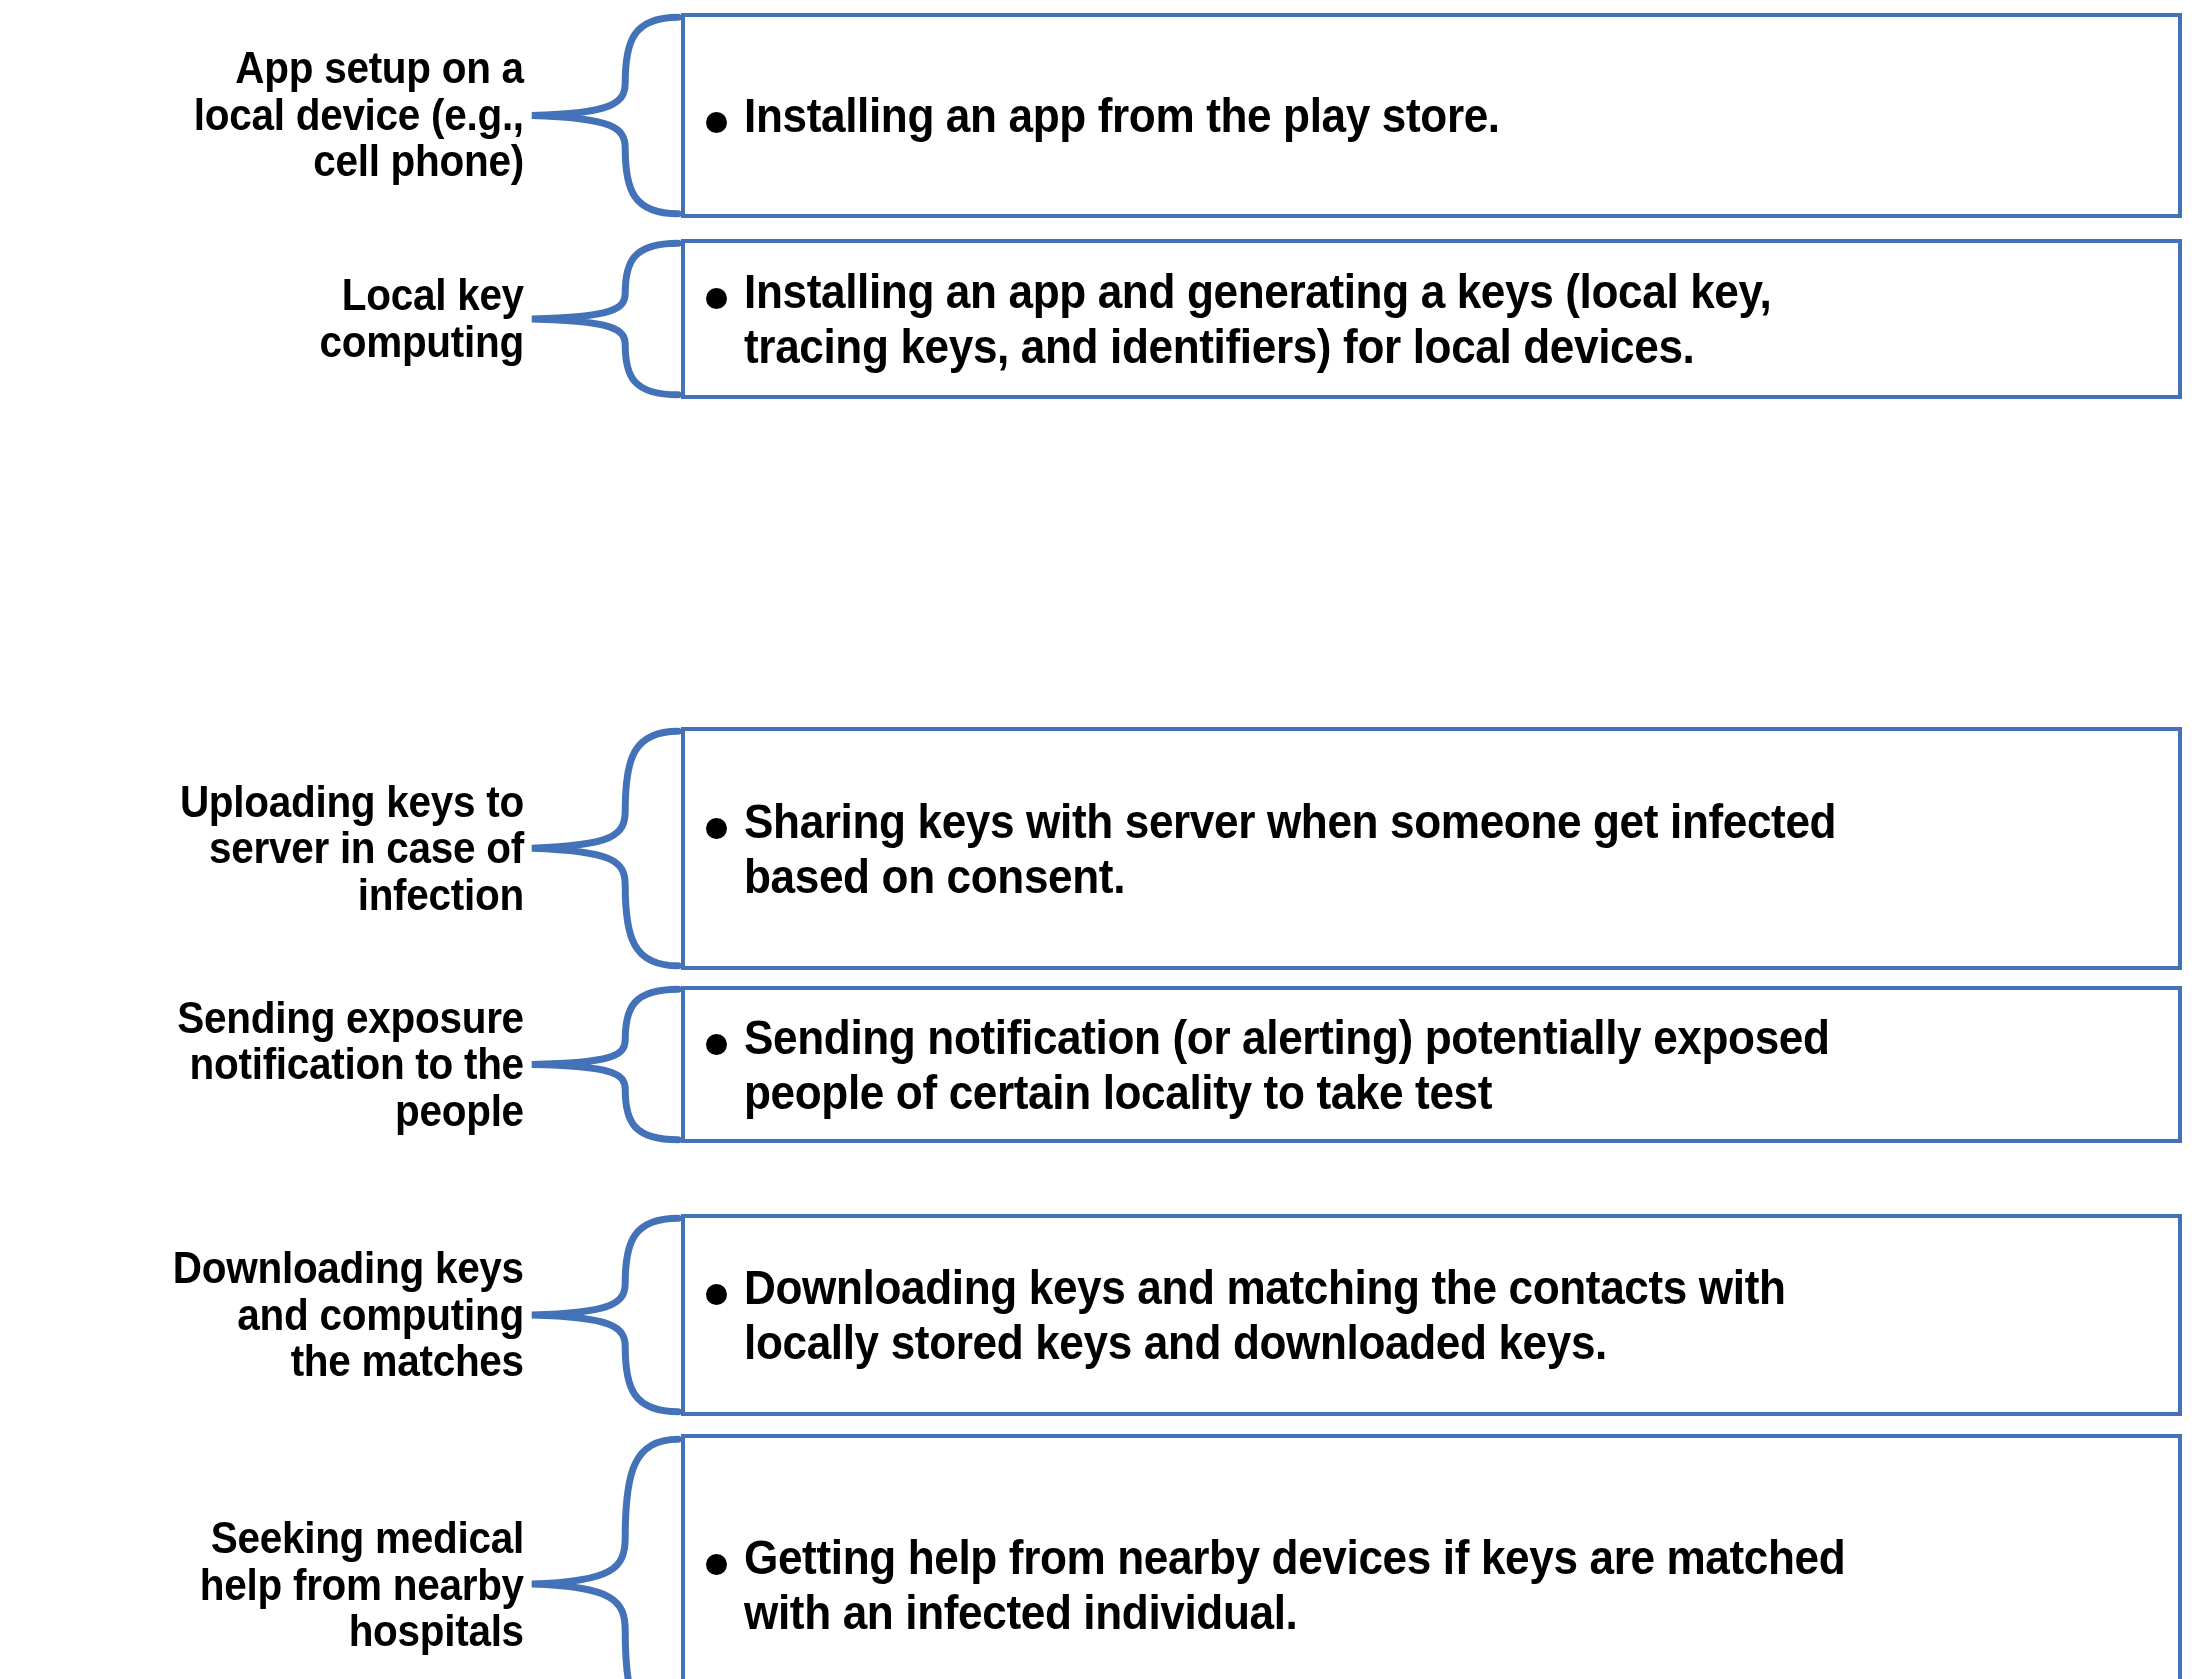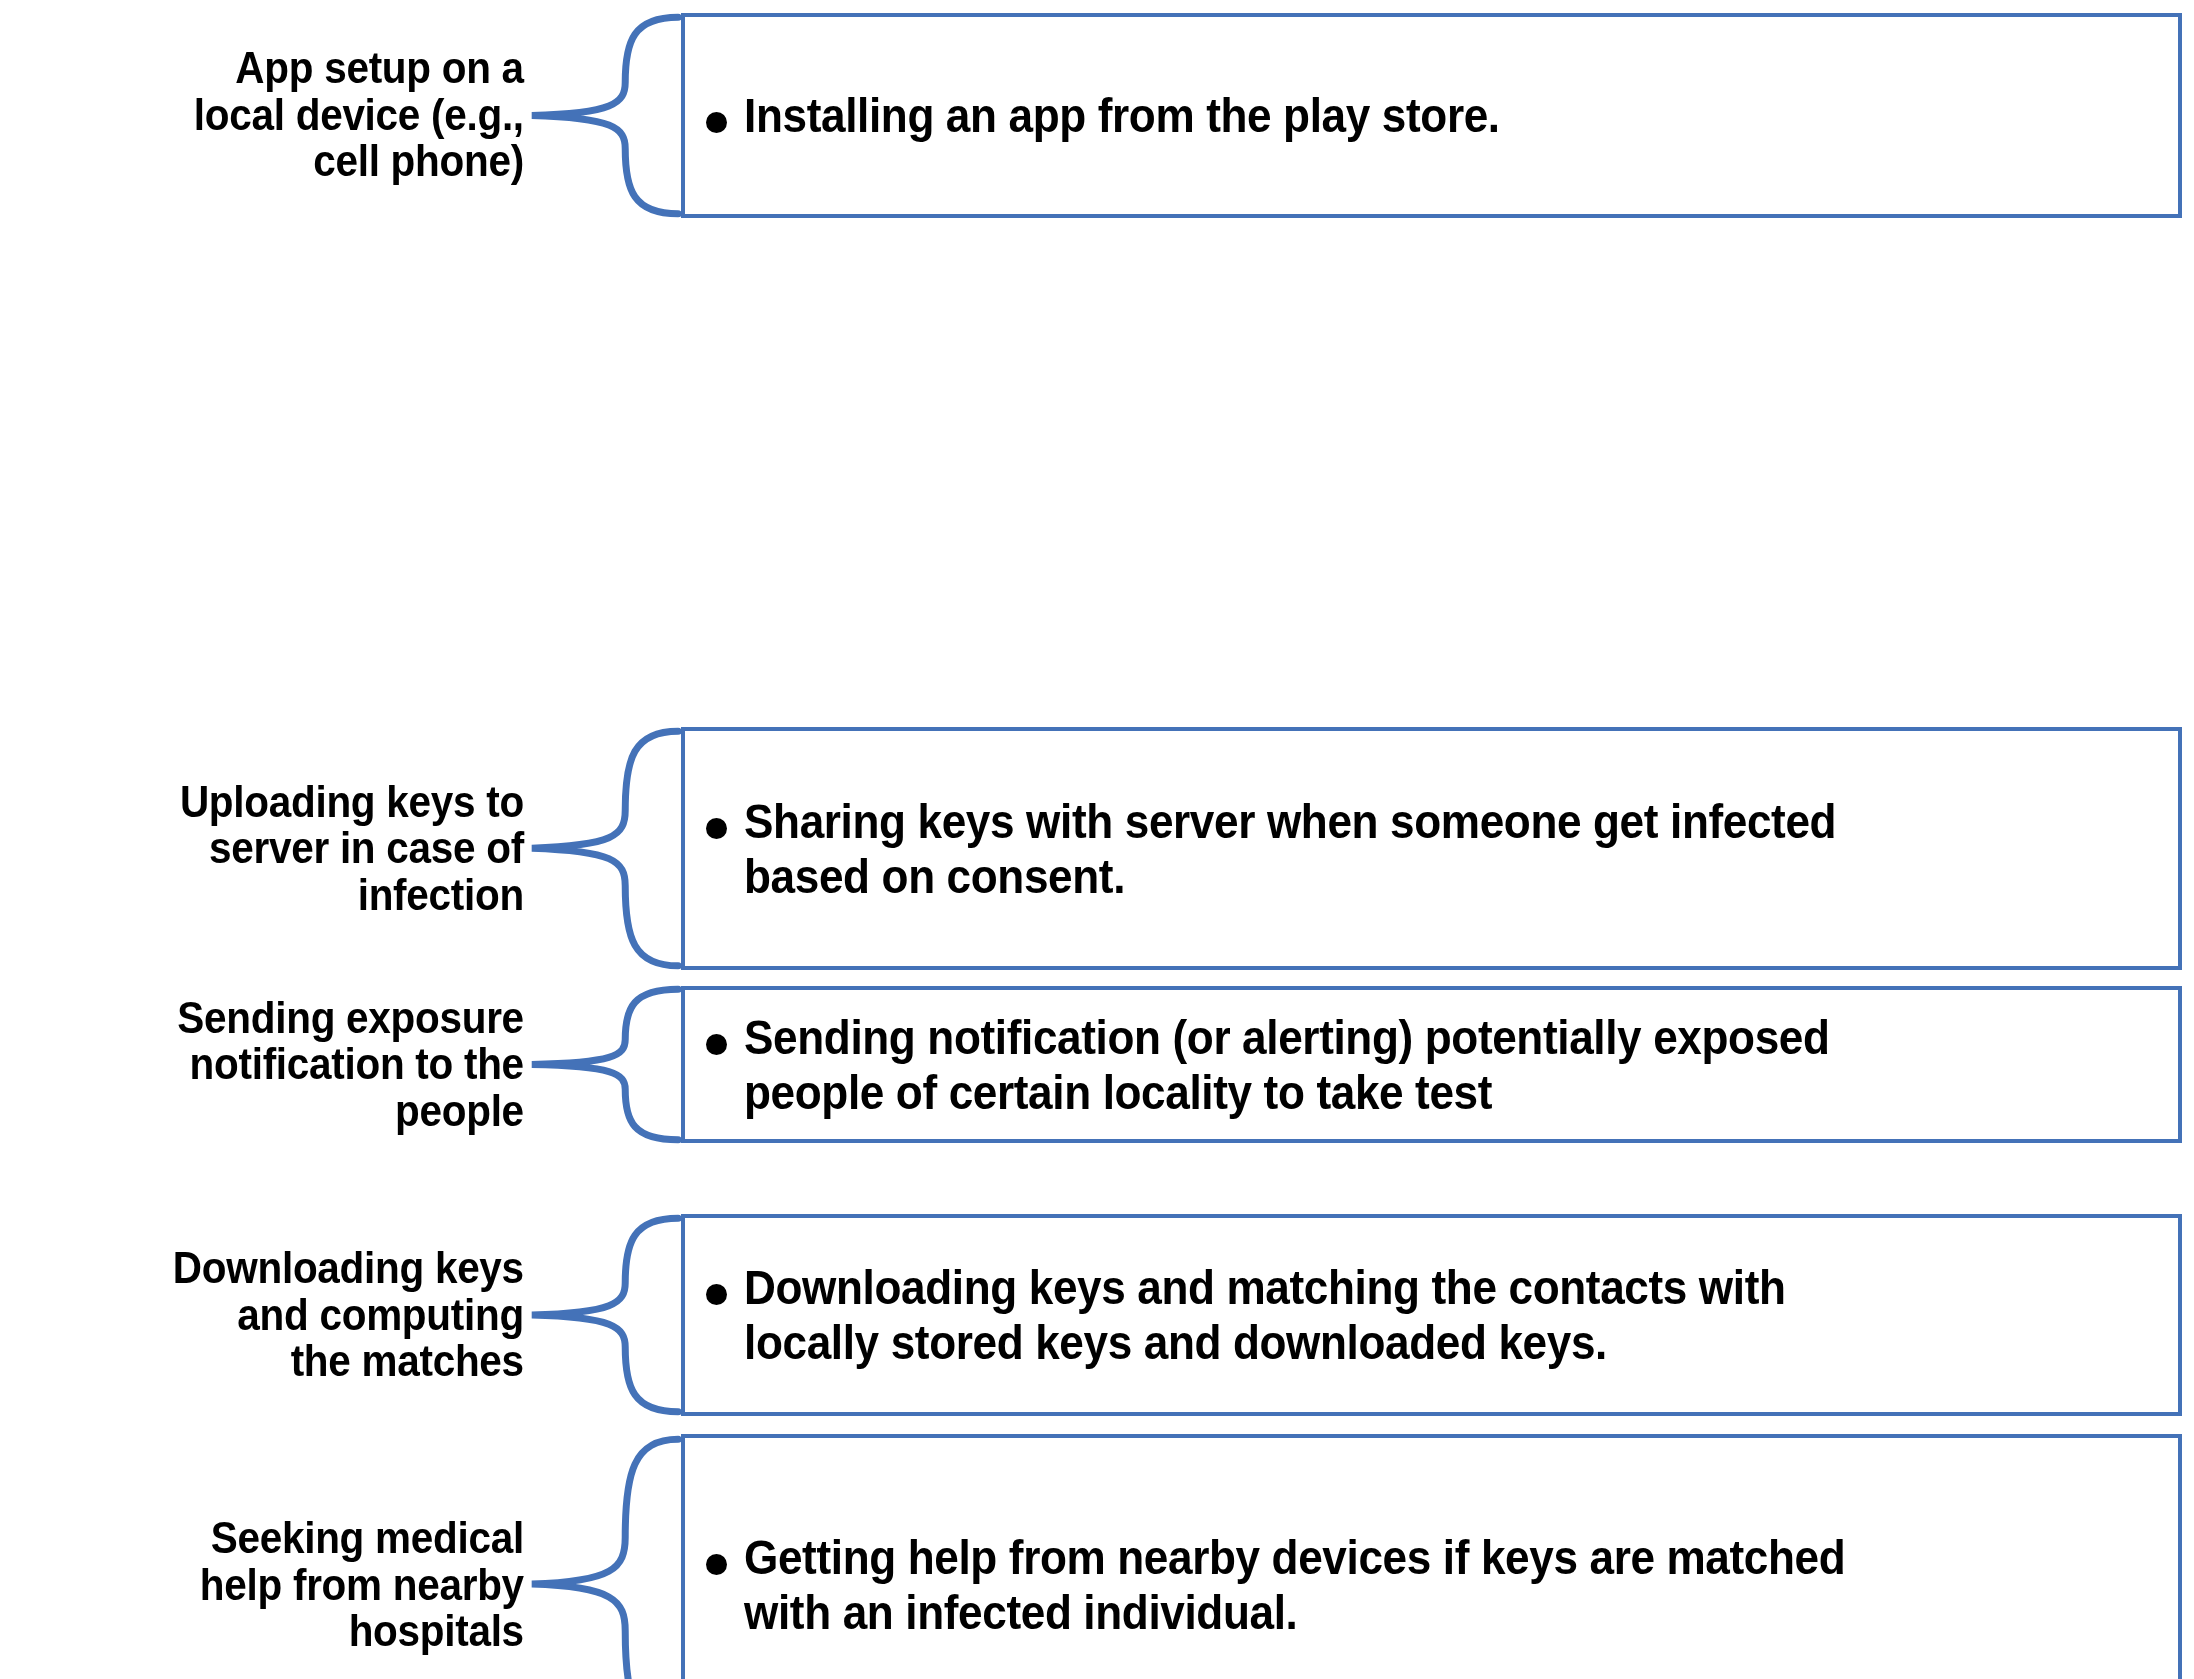--- a/index.html
+++ b/index.html
@@ -116,20 +116,36 @@
       </svg>
     </div>
     <div class="desc-box">
       <div class="bullet-line">
         <span class="bullet-dot"></span>
         <span class="bullet-text">Installing an app from the play store.</span>
       </div>
     </div>
   </div>
 
+  <div class="row" style="top:239px; height:160px;">
+    <div class="stage-label">Local key
+computing</div>
+    <div class="brace-col">
+      <svg viewBox="0 0 218 230" preserveAspectRatio="none" aria-hidden="true">
+        <path d="M 214 6 C 150 6 138 32 138 78 C 138 101 120 112 4 115 C 120 118 138 129 138 152 C 138 198 150 224 214 224" fill="none" stroke="#4472b8" stroke-width="7" stroke-linecap="round" vector-effect="non-scaling-stroke"></path>
+      </svg>
+    </div>
+    <div class="desc-box">
+      <div class="bullet-line">
+        <span class="bullet-dot"></span>
+        <span class="bullet-text">Installing an app and generating a keys (local key,
+tracing keys, and identifiers) for local devices.</span>
+      </div>
+    </div>
+  </div>
 
 
   <div class="row" style="top:727px; height:243px;">
     <div class="stage-label">Uploading keys to
 server in case of
 infection</div>
     <div class="brace-col">
       <svg viewBox="0 0 218 349" preserveAspectRatio="none" aria-hidden="true">
         <path d="M 214 6 C 150 6 138 45 138 120 C 138 156 120 170 4 174 C 120 178 138 192 138 228 C 138 303 150 343 214 343" fill="none" stroke="#4472b8" stroke-width="7" stroke-linecap="round" vector-effect="non-scaling-stroke"></path>
       </svg>

